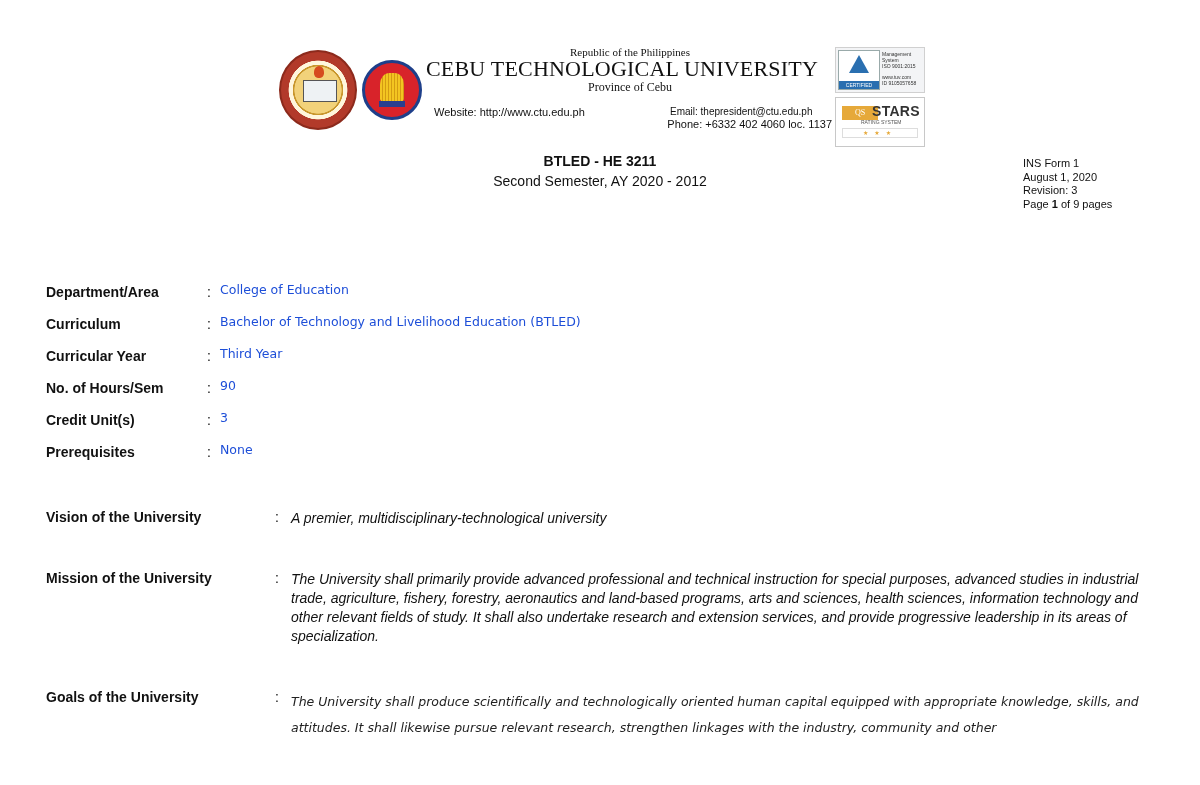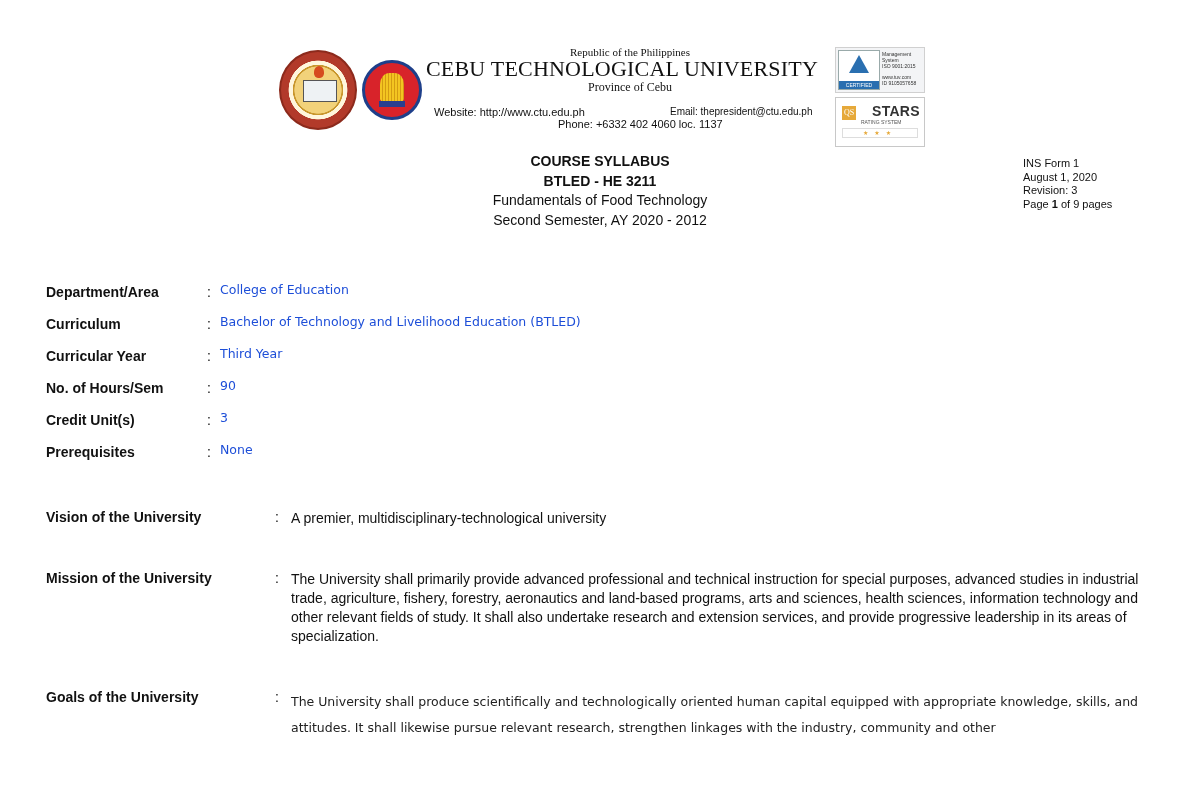--- a/index.html
+++ b/index.html
@@ -10,45 +10,45 @@
     .logo-ctu .inner { position: absolute; left: 22px; top: 28px; width: 32px; height: 20px; background: #eef2f4; border: 1px solid #555; }
     .logo-ctu .flame { position: absolute; left: 33px; top: 14px; width: 10px; height: 12px; background: #d64b1e; border-radius: 50% 50% 40% 40%; }
     .logo-asean { left: 362px; top: 60px; width: 60px; height: 60px; border-radius: 50%; background: #d8232a; border: 3px solid #1e3f8a; box-sizing: border-box; }
     .logo-asean .sheaf { position: absolute; left: 15px; top: 10px; width: 24px; height: 28px; background: repeating-linear-gradient(90deg, #f3c521 0 2px, #d49b12 2px 3px); border-radius: 40% 40% 10% 10%; }
     .logo-asean .band { position: absolute; left: 14px; top: 38px; width: 26px; height: 6px; background: #2a3f8f; }
     .republic { left: 430px; top: 46px; width: 400px; text-align: center; font-family: "Liberation Serif", serif; font-size: 11px; }
     .uni-name { left: 422px; top: 56px; width: 400px; text-align: center; font-family: "Liberation Serif", serif; font-size: 22px; letter-spacing: 0.2px; white-space: nowrap; }
     .province { left: 430px; top: 80px; width: 400px; text-align: center; font-family: "Liberation Serif", serif; font-size: 12px; }
     .website { left: 434px; top: 106px; font-size: 11px; }
     .email { left: 670px; top: 106px; font-size: 10px; }
-    .phone { left: 450px; top: 118px; width: 400px; text-align: left; font-size: 11px; padding-left: 108px; box-sizing: border-box; }
+    .phone { left: 432px; top: 118px; width: 400px; text-align: right; font-size: 11px; padding-left: 108px; box-sizing: border-box; }
     .tuv { left: 835px; top: 47px; width: 88px; height: 44px; background: #f3f4f6; border: 1px solid #d0d0d0; }
     .tuv .badge { position: absolute; left: 2px; top: 2px; width: 40px; height: 38px; background: #ffffff; border: 1px solid #9aa; }
     .tuv .tri { position: absolute; left: 10px; top: 4px; width: 0; height: 0; border-left: 10px solid transparent; border-right: 10px solid transparent; border-bottom: 18px solid #2a6fb0; }
     .tuv .cert { position: absolute; left: 0; bottom: 0; width: 40px; height: 8px; background: #2a6fb0; color: #fff; font-size: 5px; text-align: center; line-height: 8px; }
     .tuv .txt { position: absolute; left: 46px; top: 3px; font-size: 5px; line-height: 6px; color: #333; }
     .qs { left: 835px; top: 97px; width: 88px; height: 48px; background: #fff; border: 1px solid #c8c8c8; }
-    .qs .qsbox { position: absolute; left: 6px; top: 8px; width: 14px; height: 14px; background: #e6a93a; color: #fff; font-family: "Liberation Serif", serif; font-size: 8px; text-align: center; line-height: 14px; }
+    .qs .qsbox { position: absolute; left: 6px; top: 8px; width: 36px; height: 14px; background: #e6a93a; color: #fff; font-family: "Liberation Serif", serif; font-size: 8px; text-align: center; line-height: 14px; }
     .qs .stars-word { position: absolute; left: 36px; top: 5px; font-size: 14px; font-weight: bold; color: #333; letter-spacing: 0.3px; }
     .qs .rating { position: absolute; left: 25px; top: 21px; font-size: 5px; color: #555; }
     .qs .stars-row { position: absolute; left: 6px; top: 30px; width: 74px; height: 8px; border: 1px solid #ddd; color: #e6a93a; font-size: 6px; text-align: center; line-height: 8px; letter-spacing: 6px; }
     
     .title { left: 400px; top: 152px; width: 400px; text-align: center; font-size: 14px; line-height: 19.5px; }
     .title .b { font-weight: bold; }
     .form-info { left: 1023px; top: 157px; font-size: 11px; line-height: 13.5px; }
     
     .info-row { position: absolute; left: 46px; font-size: 14px; }
     .info-row .lbl { position: absolute; left: 0; top: 0; font-weight: bold; white-space: nowrap; }
     .info-row .colon { position: absolute; left: 161px; top: 0; }
     .info-row .val { position: absolute; left: 174px; top: -2px; font-family: "DejaVu Sans", sans-serif; font-size: 12.5px; color: #1d4ed8; white-space: nowrap; }
     
     .vmg { position: absolute; left: 46px; font-size: 14px; }
     .vmg .lbl { position: absolute; left: 0; top: 0; font-weight: bold; white-space: nowrap; text-align: right; }
     .vmg .colon { position: absolute; left: 229px; top: 0; }
-    .vmg .val { position: absolute; left: 245px; top: 0; width: 880px; line-height: 19px; }
+    .vmg .val { position: absolute; left: 245px; top: 0; width: 880px; line-height: 19px; font-style: italic; }
     .vmg .val.light { font-family: "DejaVu Sans", sans-serif; font-size: 12.5px; line-height: 26px; color: #222; }
   </style>
 </head>
 <body>
 
 <div class="abs logo-ctu">
   <div class="flame"></div>
   <div class="inner"></div>
 </div>
 <div class="abs logo-asean">
@@ -77,23 +77,21 @@
   </div>
 </div>
 <div class="abs qs">
   <div class="qsbox">QS</div>
   <div class="stars-word">STARS</div>
   <div class="rating">RATING SYSTEM</div>
   <div class="stars-row">★★★</div>
 </div>
 
 <div class="abs title">
-  <div class="b">COURSE SYLLABUS</div>
   <div class="b">BTLED - HE 3211</div>
-  <div>Fundamentals of Food Technology</div>
   <div>Second Semester, AY 2020 - 2012</div>
 </div>
 
 <div class="abs form-info">
   <div>INS Form 1</div>
   <div>August 1, 2020</div>
   <div>Revision: 3</div>
   <div><span>Page </span><b>1</b><span> of 9 pages</span></div>
 </div>
 

